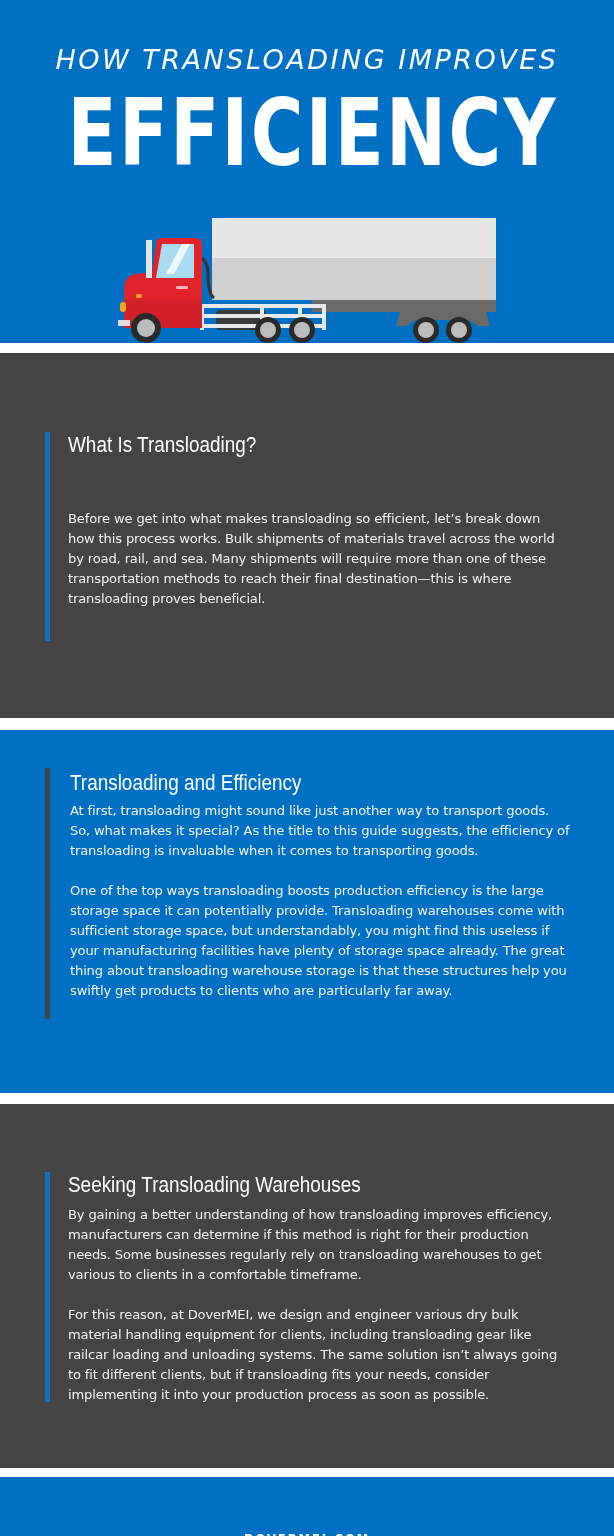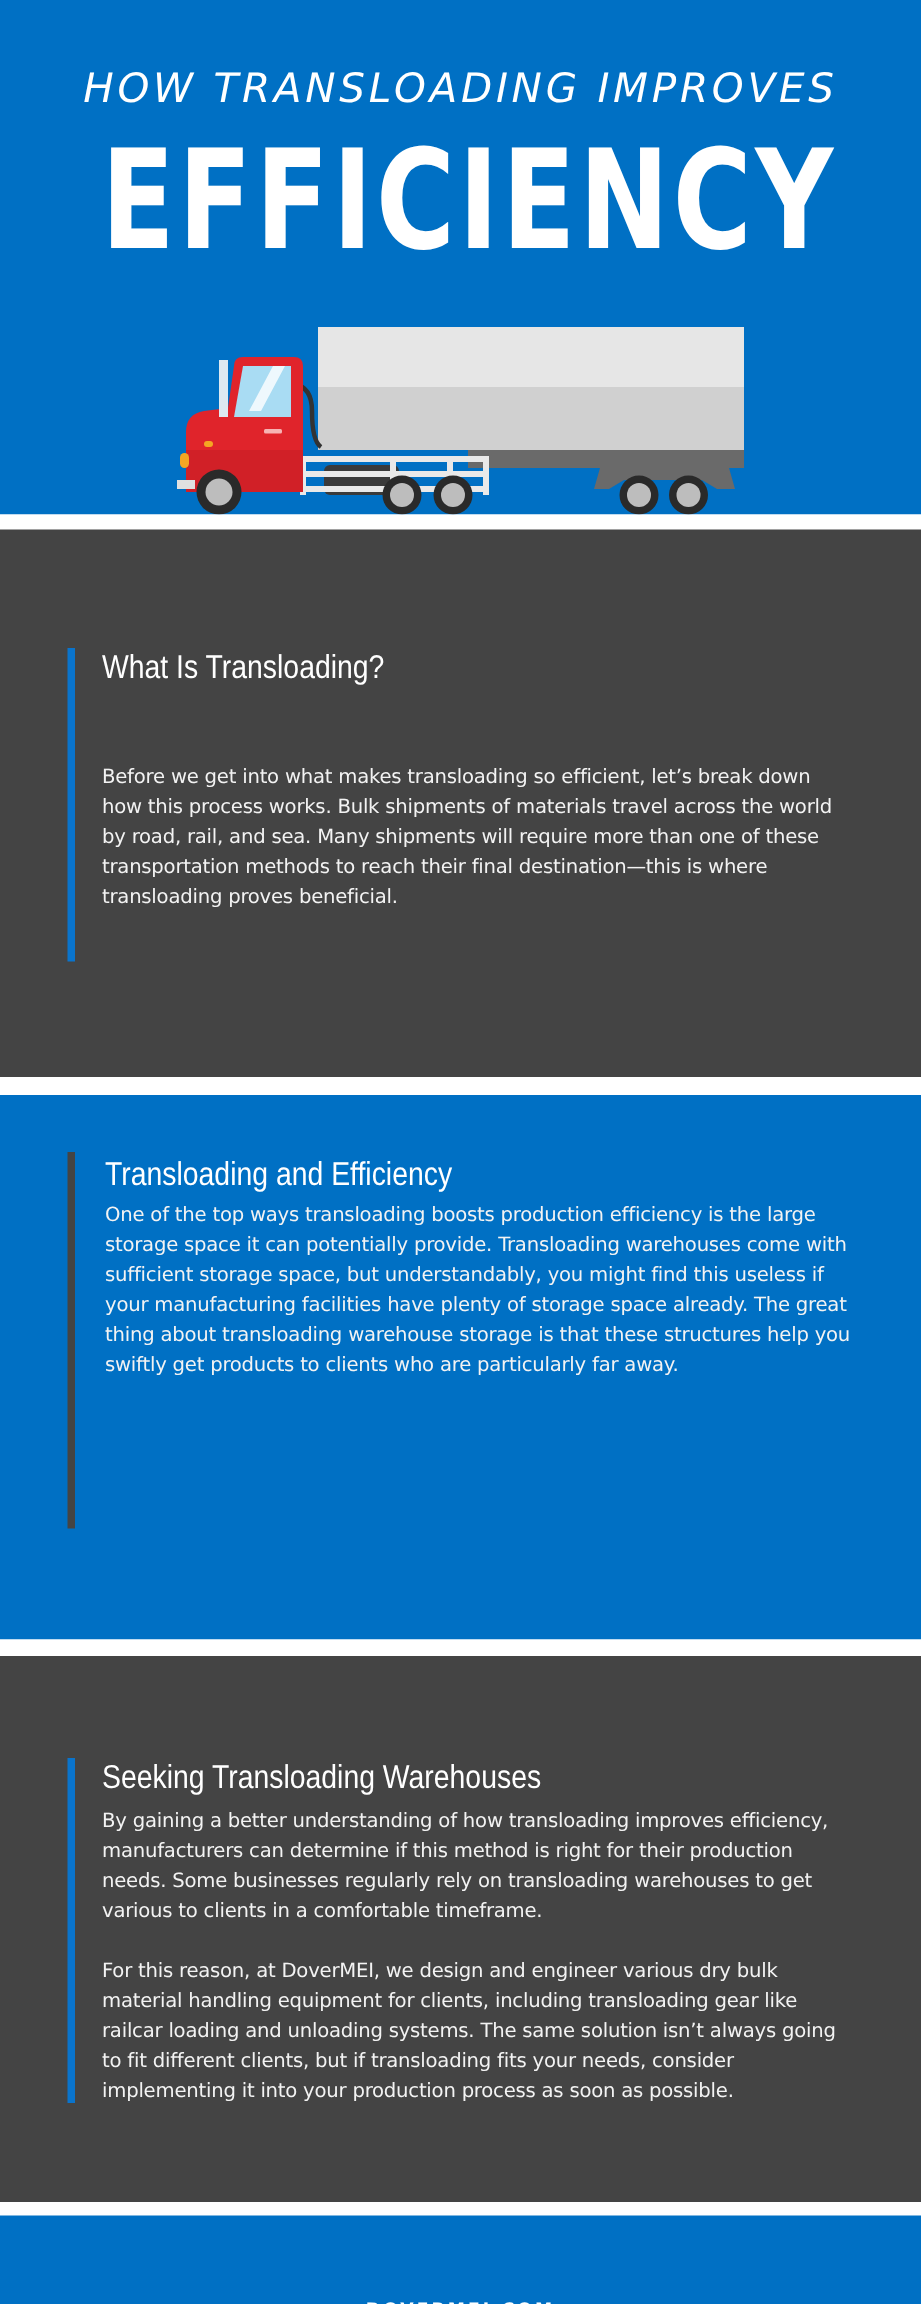--- a/index.html
+++ b/index.html
@@ -95,20 +95,21 @@
   <div class="sec-body" style="top:465px;margin-top:44px;">
     <p>Before we get into what makes transloading so efficient, let’s break down how this process works. Bulk shipments of materials travel across the world by road, rail, and sea. Many shipments will require more than one of these transportation methods to reach their final destination—this is where transloading proves beneficial.</p>
   </div>
 
   <div class="band white" style="top:718px;height:12px;"></div>
 
   <div class="band blue" style="top:730px;height:363px;"></div>
   <div class="bar bar-dark" style="top:768px;height:251px;"></div>
   <div class="sec-title" style="top:770px;left:70px;">Transloading and Efficiency</div>
   <div class="sec-body" style="top:801px;left:70px;">
+    <p>At first, transloading might sound like just another way to transport goods. So, what makes it special? As the title to this guide suggests, the efficiency of transloading is invaluable when it comes to transporting goods.</p>
     <p>One of the top ways transloading boosts production efficiency is the large storage space it can potentially provide. Transloading warehouses come with sufficient storage space, but understandably, you might find this useless if your manufacturing facilities have plenty of storage space already. The great thing about transloading warehouse storage is that these structures help you swiftly get products to clients who are particularly far away.</p>
   </div>
 
   <div class="band white" style="top:1093px;height:11px;"></div>
 
   <div class="band dark" style="top:1104px;height:364px;"></div>
   <div class="bar bar-blue" style="top:1172px;height:230px;"></div>
   <div class="sec-title" style="top:1172px;">Seeking Transloading Warehouses</div>
   <div class="sec-body" style="top:1205px;">
     <p>By gaining a better understanding of how transloading improves efficiency, manufacturers can determine if this method is right for their production needs. Some businesses regularly rely on transloading warehouses to get various to clients in a comfortable timeframe.</p>

